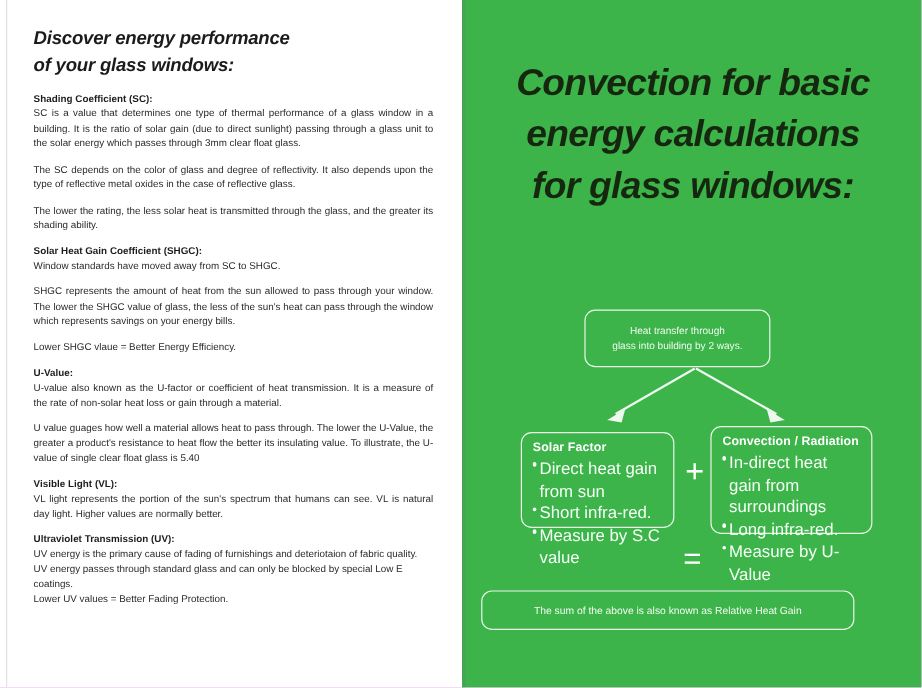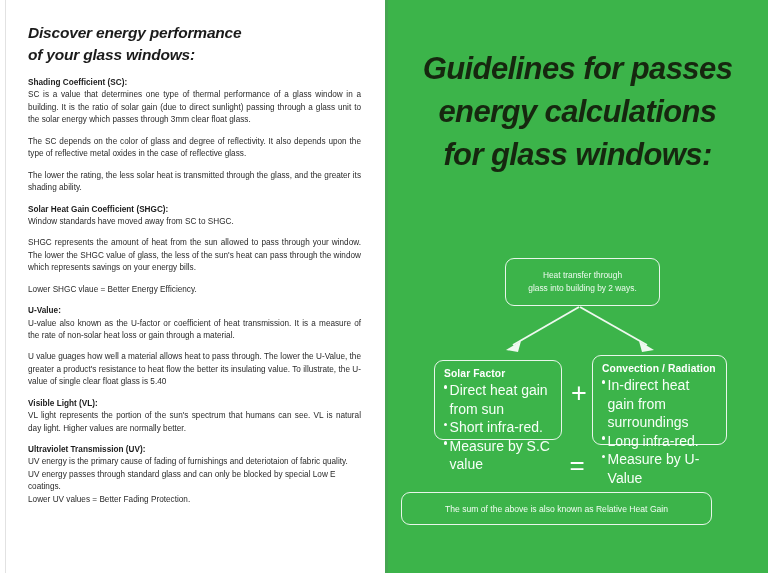--- a/index.html
+++ b/index.html
@@ -81,21 +81,21 @@
   }
 
   
   .node {
     position: absolute;
     border: 1.6px solid #e8f6ea;
     border-radius: 9px;
     color: #ffffff;
   }
   #node-top {
-    left: 120px; top: 258px;
+    left: 102px; top: 258px;
     width: 155px; height: 48px;
     display: flex; align-items: center; justify-content: center;
     text-align: center;
     font-size: 8.4px;
     line-height: 1.6;
     color: #eefaef;
   }
   #node-solar {
     left: 49px; top: 360px;
     width: 128px; height: 80px;
@@ -200,21 +200,21 @@
     <div class="term-title">Ultraviolet Transmission (UV):</div>
     <div class="para tight">UV energy is the primary cause of fading of furnishings and deteriotaion of fabric quality.</div>
     <div class="para tight">UV energy passes through standard glass and can only be blocked by special Low E coatings.</div>
     <div class="para tight">Lower UV values = Better Fading Protection.</div>
   </div>
 
   <div id="right-panel">
     <div id="right-inner-edge"></div>
 
     <div id="green-title">
-      <div>Guidelines for passes</div>
+      <div>Convection for basic</div>
       <div>energy calculations</div>
       <div>for glass windows:</div>
     </div>
 
     <svg id="arrows" viewBox="0 0 383 573">
       <g stroke="#eef8ef" stroke-width="1.9" fill="none">
         <line x1="194" y1="307" x2="128" y2="345"></line>
         <line x1="195" y1="307" x2="262" y2="345"></line>
       </g>
       <polygon points="121,350 136,341 133,352" fill="#eef8ef"></polygon>

